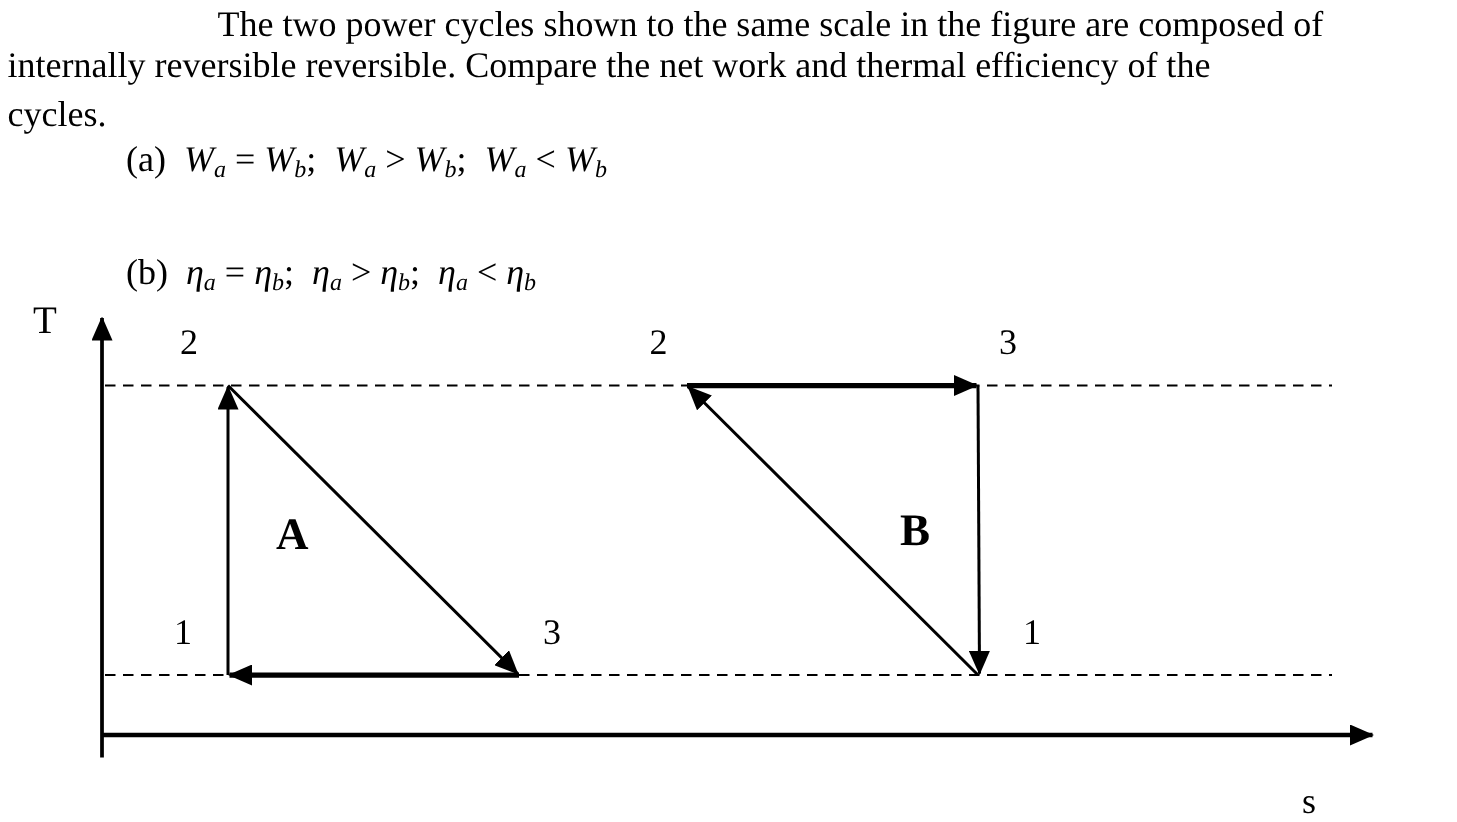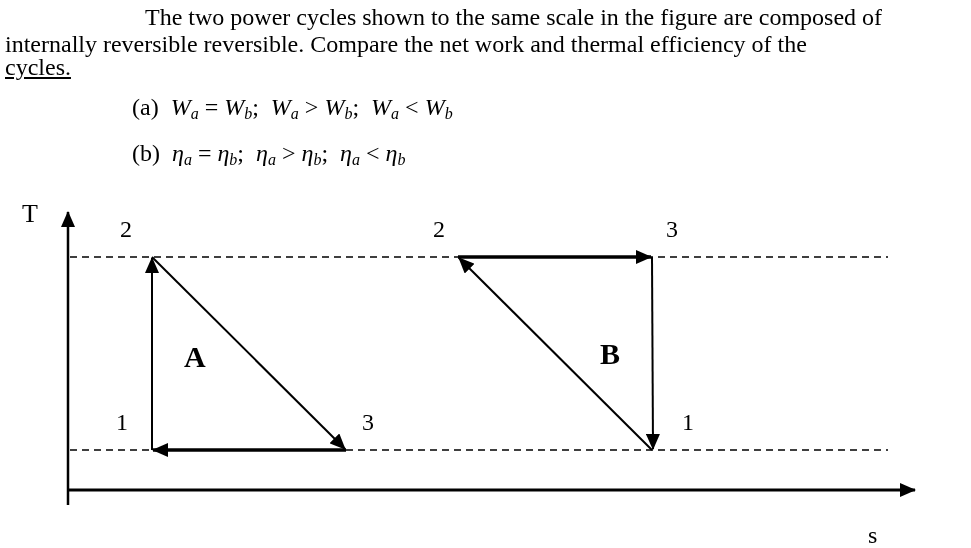--- a/index.html
+++ b/index.html
@@ -1,38 +1,38 @@
 <!DOCTYPE html>
 <html><head>
   <meta charset="utf-8">
   <style>
     html, body { margin: 0; padding: 0; background: #ffffff; }
     body { width: 971px; height: 548px; position: relative; overflow: hidden;
            font-family: "Liberation Serif", serif; color: #000; }
     .text { position: absolute; font-size: 24px; line-height: 27px; white-space: nowrap; }
-    .math { position: absolute; font-size: 24px; white-space: nowrap; margin-left: 48px; }
+    .math { position: absolute; font-size: 24px; white-space: nowrap; }
     .math i { font-style: italic; }
     .math sub { font-size: 16px; vertical-align: -4px; font-style: italic; }
     svg { position: absolute; left: 0; top: 0; }
   </style>
 </head>
 <body>
 
 <div class="text" style="left:145px; top:4px;text-align:center;">The two power cycles shown to the same scale in the figure are composed of</div>
 <div class="text" style="left:5px; top:31px;">internally reversible reversible.  Compare the net work and thermal efficiency of the</div>
-<div class="text" style="left:5px; top:54px;text-decoration:underline;">cycles.</div>
+<div class="text" style="left:5px; top:64px;">cycles.</div>
 
 <div class="math" style="left:84px; top:94px;">
   <span>(a)</span>&nbsp;
   <span><i>W</i><sub>a</sub><span> = </span><i>W</i><sub>b</sub><span>;</span></span>&nbsp;
   <span><i>W</i><sub>a</sub><span> &gt; </span><i>W</i><sub>b</sub><span>;</span></span>&nbsp;
   <span><i>W</i><sub>a</sub><span> &lt; </span><i>W</i><sub>b</sub></span>
 </div>
 
-<div class="math" style="left:84px; top:140px;font-family:Liberation Serif, serif;">
+<div class="math" style="left:84px; top:169px;font-family:Liberation Serif, serif;">
   <span>(b)</span>&nbsp;
   <span><i>η</i><sub>a</sub><span> = </span><i>η</i><sub>b</sub><span>;</span></span>&nbsp;
   <span><i>η</i><sub>a</sub><span> &gt; </span><i>η</i><sub>b</sub><span>;</span></span>&nbsp;
   <span><i>η</i><sub>a</sub><span> &lt; </span><i>η</i><sub>b</sub></span>
 </div>
 
 <svg width="971" height="548" viewBox="0 0 971 548">
   <defs>
     <marker id="ah" markerWidth="10" markerHeight="10" refX="9" refY="5" orient="auto" markerUnits="userSpaceOnUse">
       <path d="M0,0 L10,5 L0,10 Z" fill="#000"></path>

